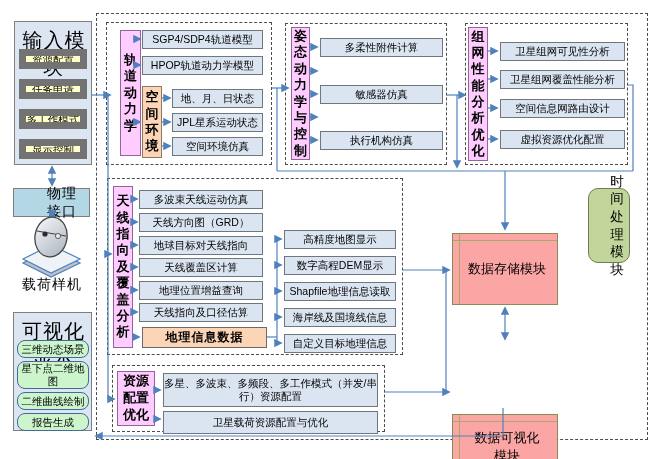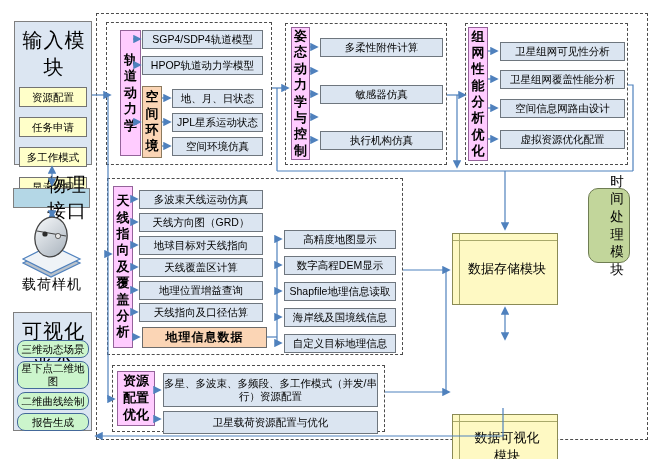--- a/index.html
+++ b/index.html
@@ -3,28 +3,28 @@
 <meta charset="utf-8">
 <style>
   html,body{margin:0;padding:0;background:#fff;}
   body{font-family:"Liberation Sans","DejaVu Sans",sans-serif;color:#000;}
   #canvas{position:relative;width:660px;height:459px;background:#fff;overflow:hidden;}
   .abs{position:absolute;box-sizing:border-box;}
   .panel{background:#dce6f2;border:1.4px solid #7f7f7f;}
   .paneltitle{font-size:20px;text-align:center;letter-spacing:1px;}
   .item{background:#dbe5f1;border:1px solid #6e767e;display:flex;align-items:center;justify-content:center;
         font-size:10.5px;line-height:1.2;text-align:center;overflow:hidden;}
-  .yellow{background:#ffffc9;border:1px solid #737373;margin-top:38px;}
+  .yellow{background:#ffffc9;border:7px solid #737373;}
   .green{background:#ccf5cc;border:1.2px solid #44699a;border-radius:8px;font-size:10.5px;}
   .pink{background:#ffccff;border:1.2px solid #94639a;display:flex;align-items:center;justify-content:center;}
   .orangev{background:#fbd5b5;border:1px solid #8c7a5e;display:flex;align-items:center;justify-content:center;}
   .vtxt{word-break:break-all;line-height:1.26;text-align:center;font-weight:bold;font-size:13px;width:1.08em;}
   .vtxt2{word-break:break-all;line-height:1.3;text-align:center;font-weight:bold;font-size:13px;width:2.15em;}
   .dashed{border:1.5px dashed #4c4c4c;}
-  .ymod{background:#fef9c3;border:1.2px solid #8a8a55;display:flex;align-items:center;justify-content:center;
+  .ymod{background:#fca5a5;border:1.2px solid #8a8a55;display:flex;align-items:center;justify-content:center;
         font-size:13px;line-height:1.35;text-align:center;position:relative;}
   .ymod::before{content:"";position:absolute;left:0;right:0;top:6px;border-top:1px solid #a9a96a;}
   .ymod::after{content:"";position:absolute;top:0;bottom:0;left:6px;border-left:1px solid #a9a96a;}
   .timemod{background:#c2d69b;border:1.3px solid #6f7d53;border-radius:10px;display:flex;align-items:center;justify-content:center;padding-left:16px;}
   .gishead{background:#fbd5b5;border:1.1px solid #6b6b6b;display:flex;align-items:center;justify-content:center;
            font-size:12px;font-weight:bold;letter-spacing:1px;}
   svg.overlay{position:absolute;left:0;top:0;pointer-events:none;}
   .ln{stroke:#4f81bd;stroke-width:1.2;fill:none;}
 </style>
 </head>
@@ -35,22 +35,22 @@
   <div class="abs dashed" style="left:96px;top:13px;width:552px;height:427px;"></div>
 
   <div class="abs panel" style="left:14px;top:21px;width:78px;height:144px;">
     <div class="abs paneltitle" style="left:0;top:5px;width:78px;">输入模块</div>
     <div class="abs item yellow" style="left:4px;top:27px;width:68px;height:20px;">资源配置</div>
     <div class="abs item yellow" style="left:4px;top:57px;width:68px;height:20px;">任务申请</div>
     <div class="abs item yellow" style="left:4px;top:87px;width:68px;height:20px;">多工作模式</div>
     <div class="abs item yellow" style="left:4px;top:117px;width:68px;height:20px;">显示控制</div>
   </div>
 
-  <div class="abs" style="left:13px;top:188px;width:77px;height:20px;background:#b4d7e6;border:1.4px solid #7f7f7f;
-              display:flex;align-items:center;justify-content:center;font-size:19px;letter-spacing:1px;padding-left:33px;">
+  <div class="abs" style="left:13px;top:188px;width:77px;height:29px;background:#b4d7e6;border:1.4px solid #7f7f7f;
+              display:flex;align-items:center;justify-content:center;font-size:14px;letter-spacing:1px;padding-left:33px;">
     <span>物理接口</span>
   </div>
 
   <div class="abs" style="left:14px;top:276px;width:76px;font-size:14px;text-align:center;letter-spacing:1px;">载荷样机</div>
 
   <div class="abs panel" style="left:13px;top:312px;width:79px;height:119px;">
     <div class="abs paneltitle" style="left:0;top:5px;width:79px;">可视化显示</div>
     <div class="abs item green" style="left:3px;top:27px;width:72px;height:18px;">三维动态场景</div>
     <div class="abs item green" style="left:3px;top:48px;width:72px;height:28px;">星下点二维地图</div>
     <div class="abs item green" style="left:3px;top:79px;width:72px;height:18px;">二维曲线绘制</div>

